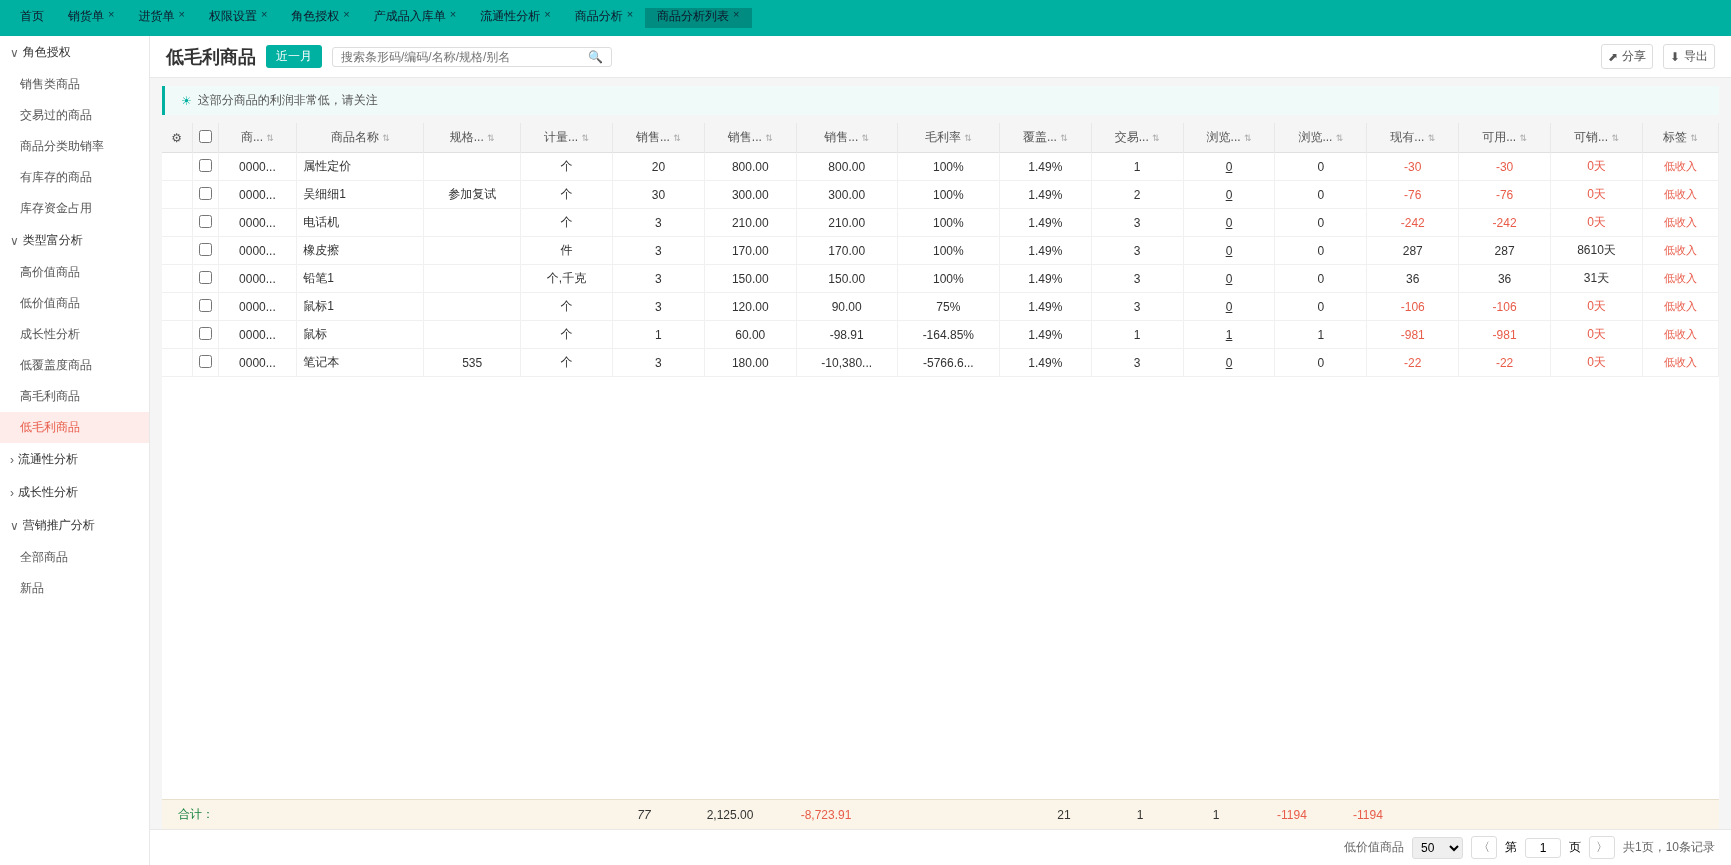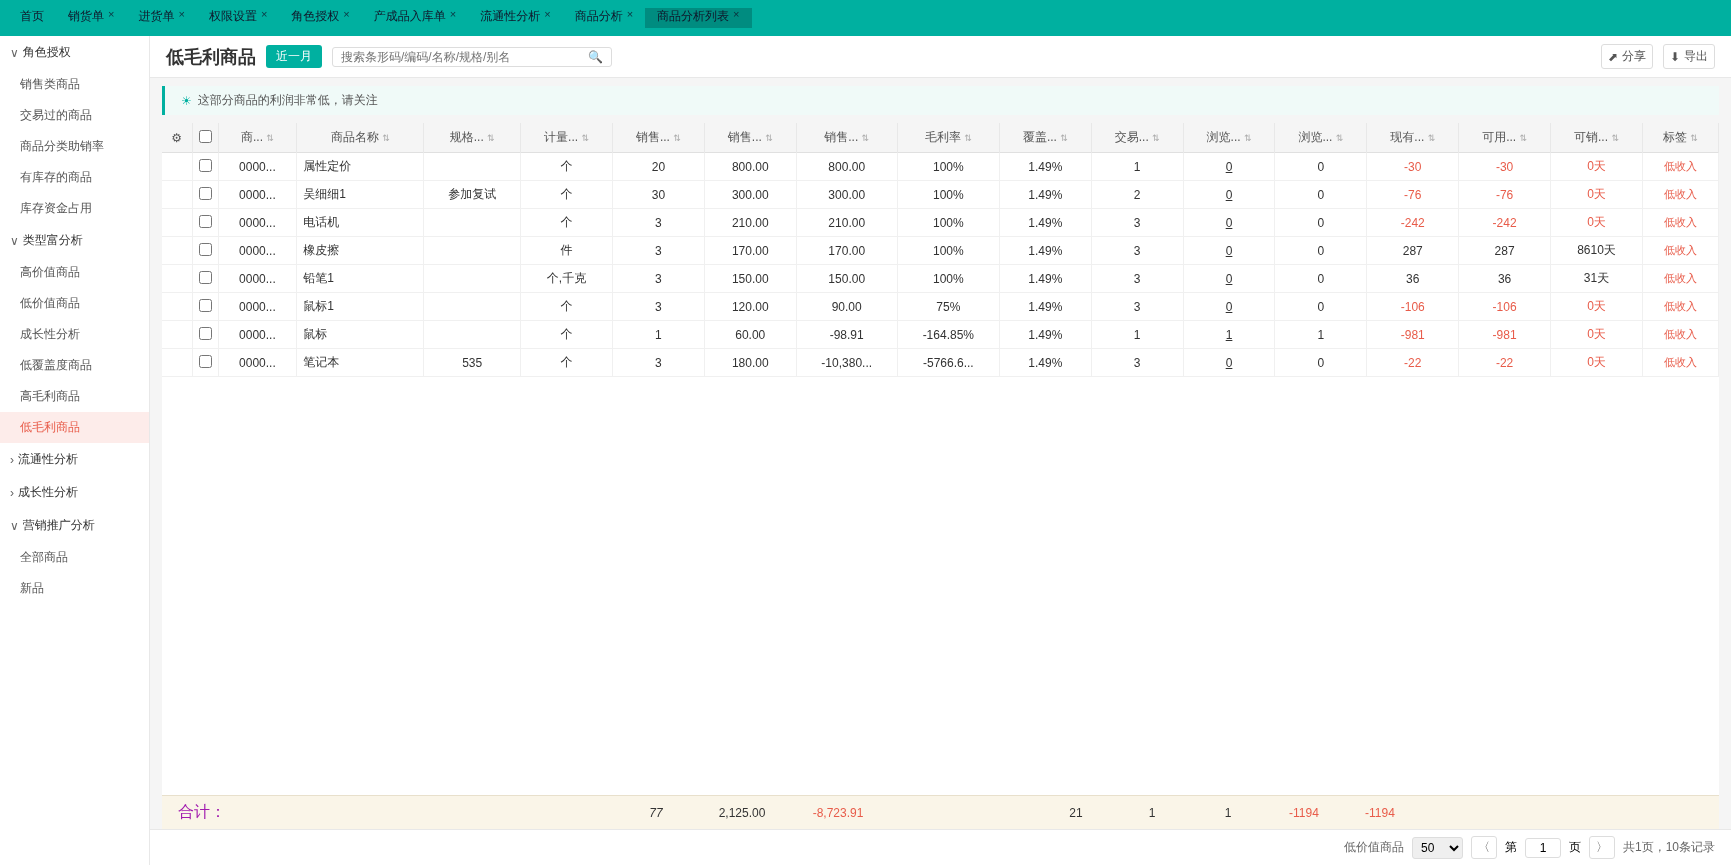--- a/index.html
+++ b/index.html
@@ -190,21 +190,21 @@
 
     
     .table-footer {
       background: #faf5e8;
       border-top: 1px solid #e8e0cc;
       padding: 6px 16px;
       display: flex;
       align-items: center;
       gap: 16px;
     }
-    .footer-label { color: #a21caf; font-size: 16px; }
+    .footer-label { color: #15803d; font-size: 12px; }
     .footer-cell { min-width: 80px; text-align: center; color: #333; font-size: 12px; }
 
     
     .pagination-bar {
       background: #fff;
       border-top: 1px solid #e8e8e8;
       padding: 6px 16px;
       display: flex;
       align-items: center;
       justify-content: flex-end;

